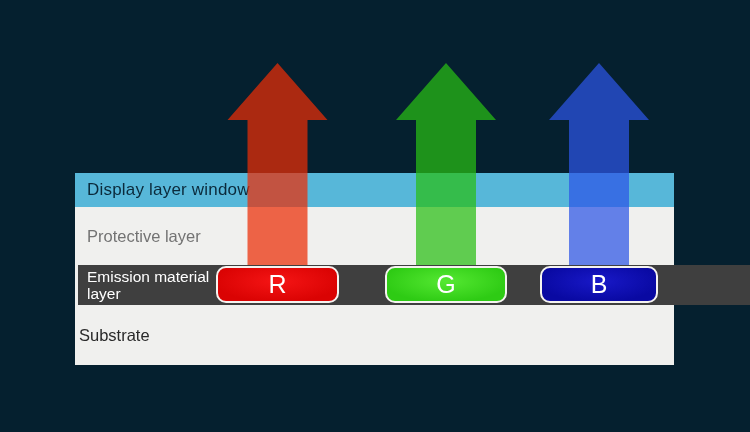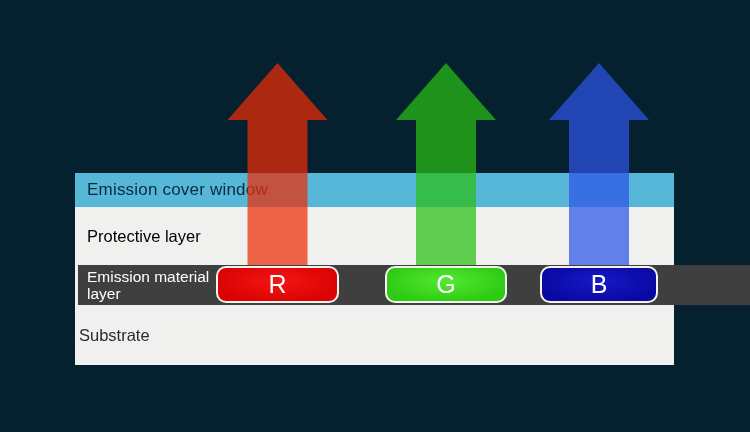--- a/index.html
+++ b/index.html
@@ -94,24 +94,24 @@
   .emitter-b { left: 540px; width: 118px; }
 </style>
 </head>
 <body>
 
 <div class="scene" style="background: rgb(5, 32, 47);">
 
   <div class="panel" style="background: rgb(240, 240, 238);"></div>
 
   <div class="layer layer-cover" style="background: rgb(87, 183, 217); color: rgb(11, 42, 59);">
-    <span>Emission cover window</span>
+    <span>Display layer window</span>
   </div>
 
-  <div class="layer layer-protective" style="background: rgb(240, 240, 238); color: #000000;">
+  <div class="layer layer-protective" style="background: rgb(240, 240, 238); color: #737373;">
     <span>Protective layer</span>
   </div>
 
   <svg class="arrows-svg" width="750" height="432" viewBox="0 0 750 432">
     <polygon points="277.5,63 327.5,120 307.5,120 307.5,267 247.5,267 247.5,120 227.5,120" fill="rgba(235,45,5,0.72)"></polygon>
     <polygon points="446,63 496,120 476,120 476,267 416,267 416,120 396,120" fill="rgba(40,190,20,0.72)"></polygon>
     <polygon points="599,63 649,120 629,120 629,267 569,267 569,120 549,120" fill="rgba(45,85,230,0.72)"></polygon>
   </svg>
 
   <div class="layer layer-emission" style="background: rgb(63, 63, 63); color: rgb(255, 255, 255);">

